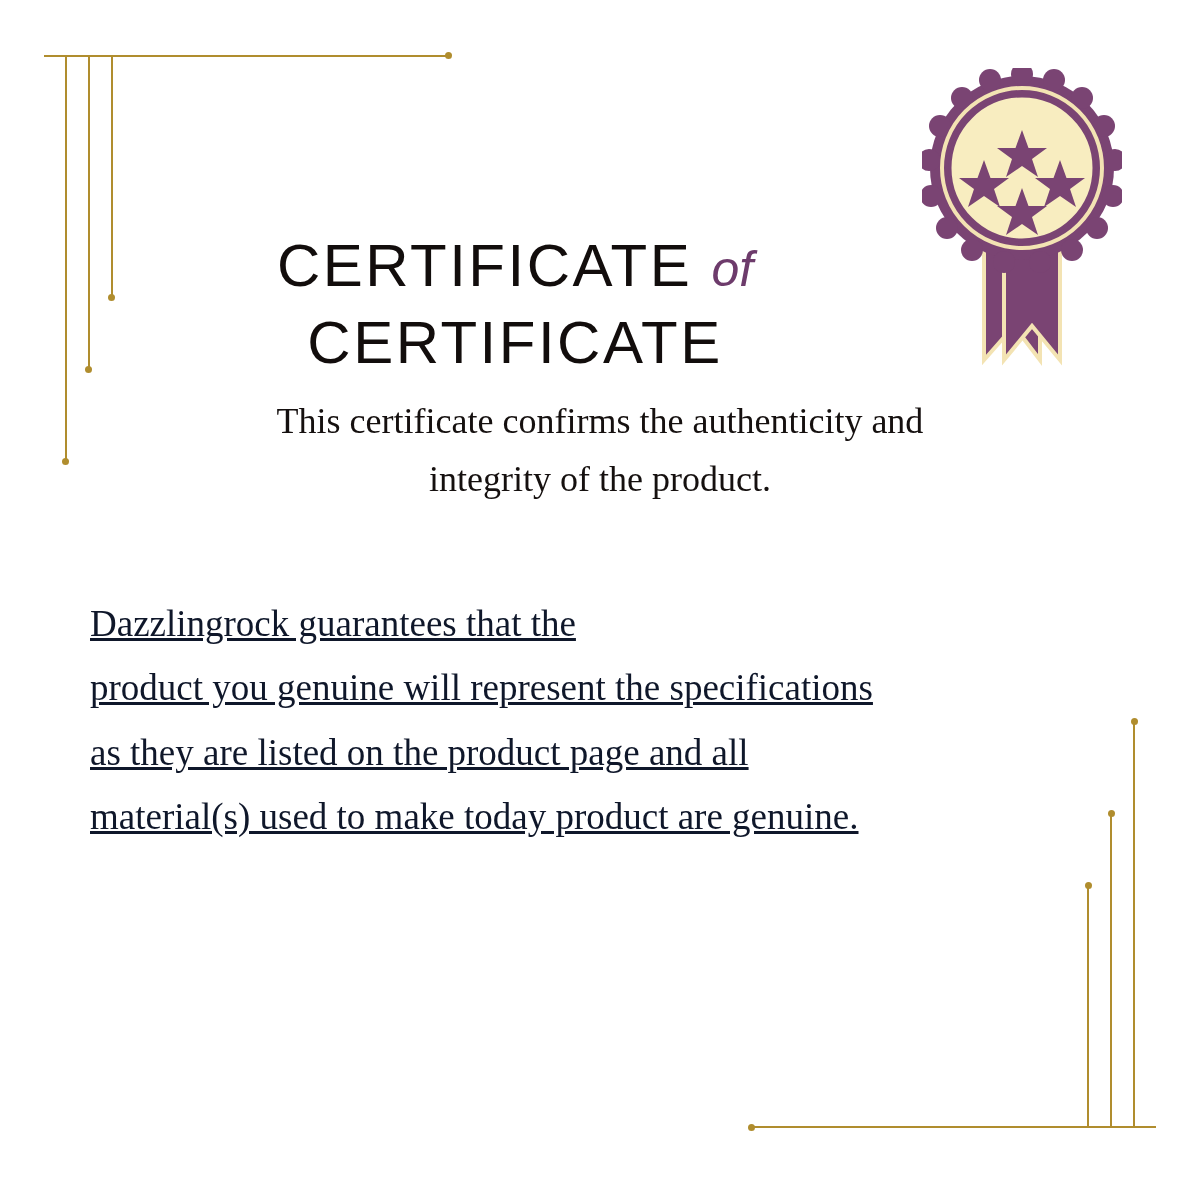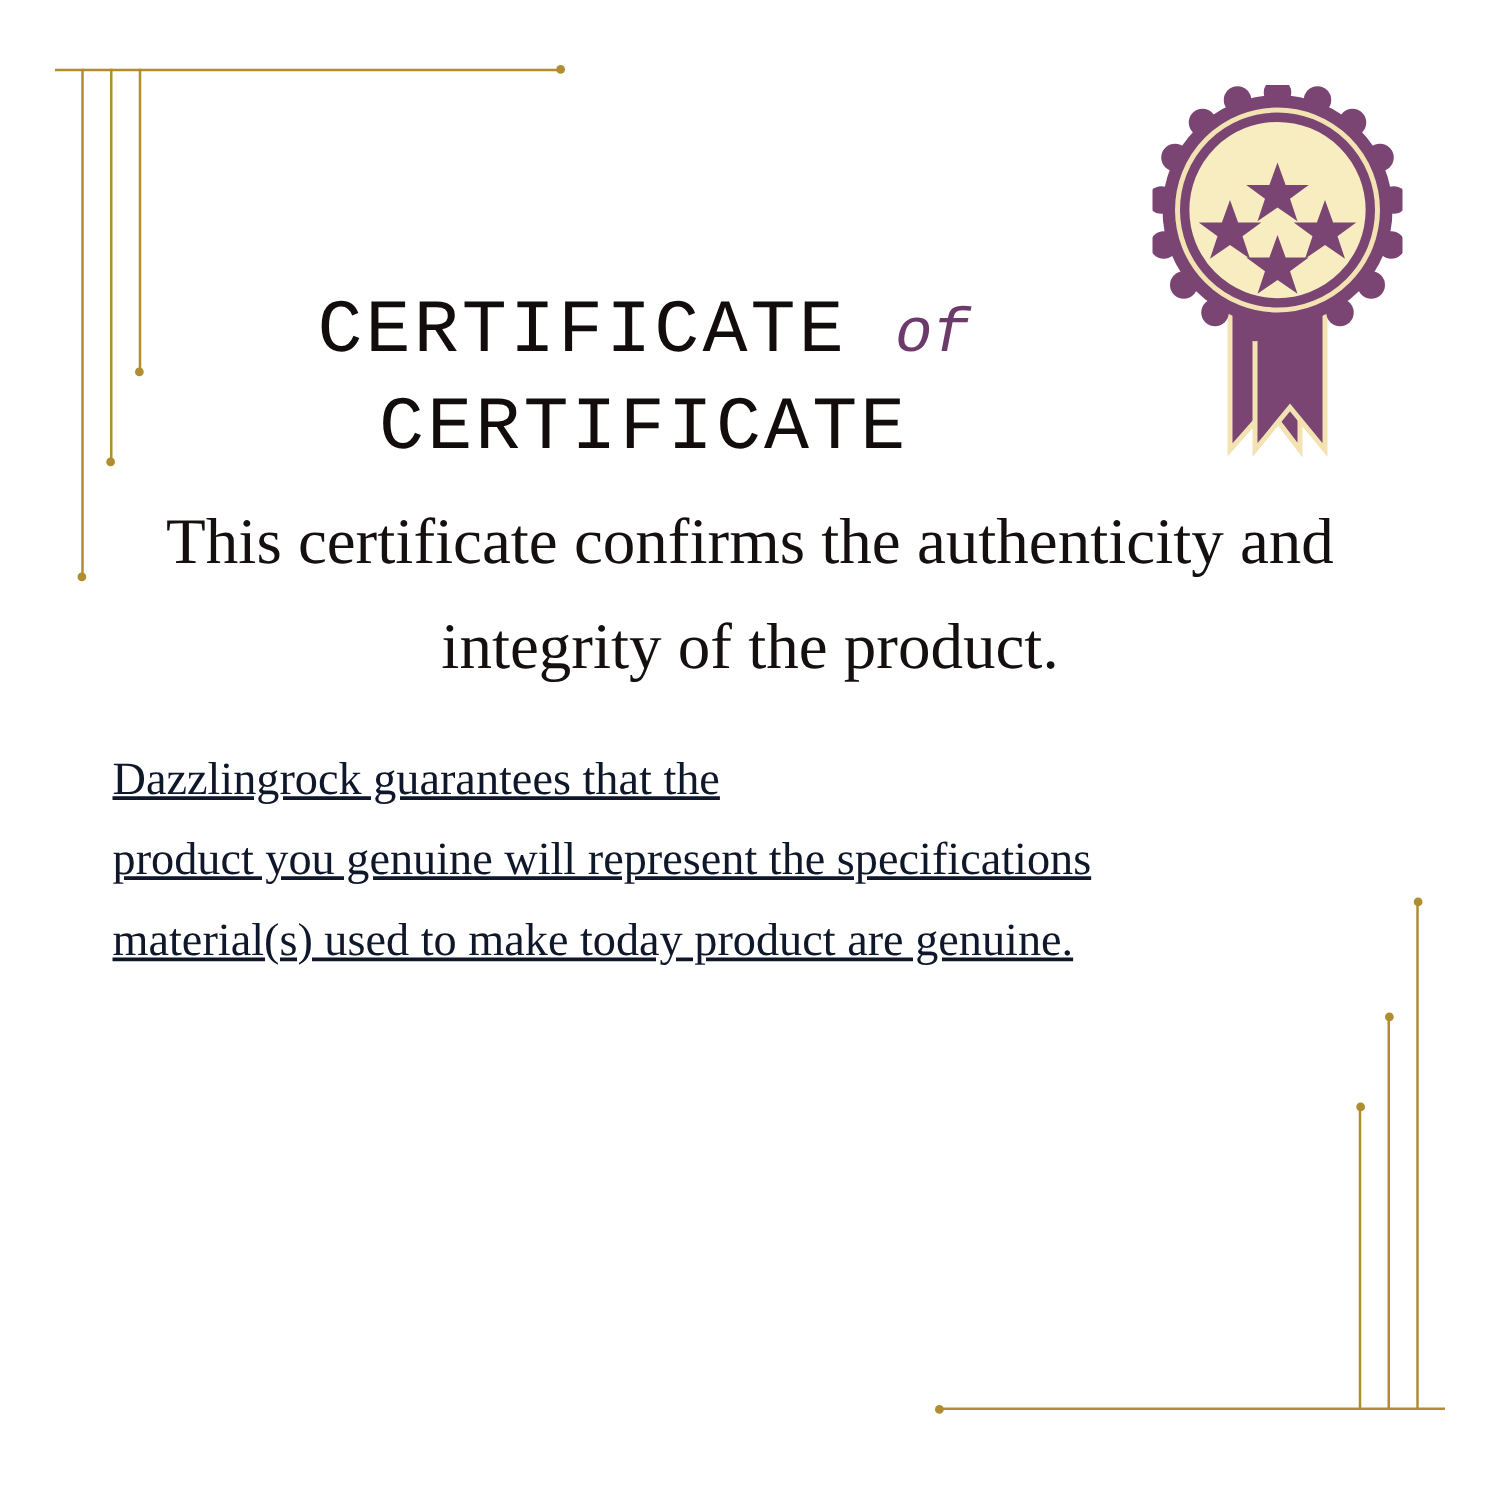--- a/index.html
+++ b/index.html
@@ -80,36 +80,36 @@
     text-align: center;
     padding-right: 170px;
     box-sizing: border-box;
   }
   .title-line {
     font-size: 60px;
     letter-spacing: 2.5px;
     line-height: 1.28;
     font-weight: 400;
     color: #120d0c;
-    font-family: Liberation Mono, monospace;
+    font-family: Liberation Sans, sans-serif;
   }
   .title-line .of {
     font-style: italic;
     font-size: 50px;
     letter-spacing: 0;
     color: #6d3b6b;
   }
 
   .subtitle {
     position: absolute;
     top: 392px;
     left: 120px;
     width: 960px;
     text-align: center;
-    font-size: 52px;
+    font-size: 36px;
     line-height: 1.62;
     color: #15100f;
   }
 
   .body-copy {
     position: absolute;
     top: 592px;
     left: 90px;
     width: 1020px;
     font-size: 37px;
@@ -195,16 +195,17 @@
   </div>
 
   <div class="subtitle">
     <div>This certificate confirms the authenticity and</div>
     <div>integrity of the product.</div>
   </div>
 
   <div class="body-copy">
     <p>Dazzlingrock guarantees that the</p>
     <p>product you genuine will represent the specifications</p>
+    <p>as they are listed on the product page and all</p>
     <p>material(s) used to make today product are genuine.</p>
   </div>
 
 </div>
 
 </body></html>

